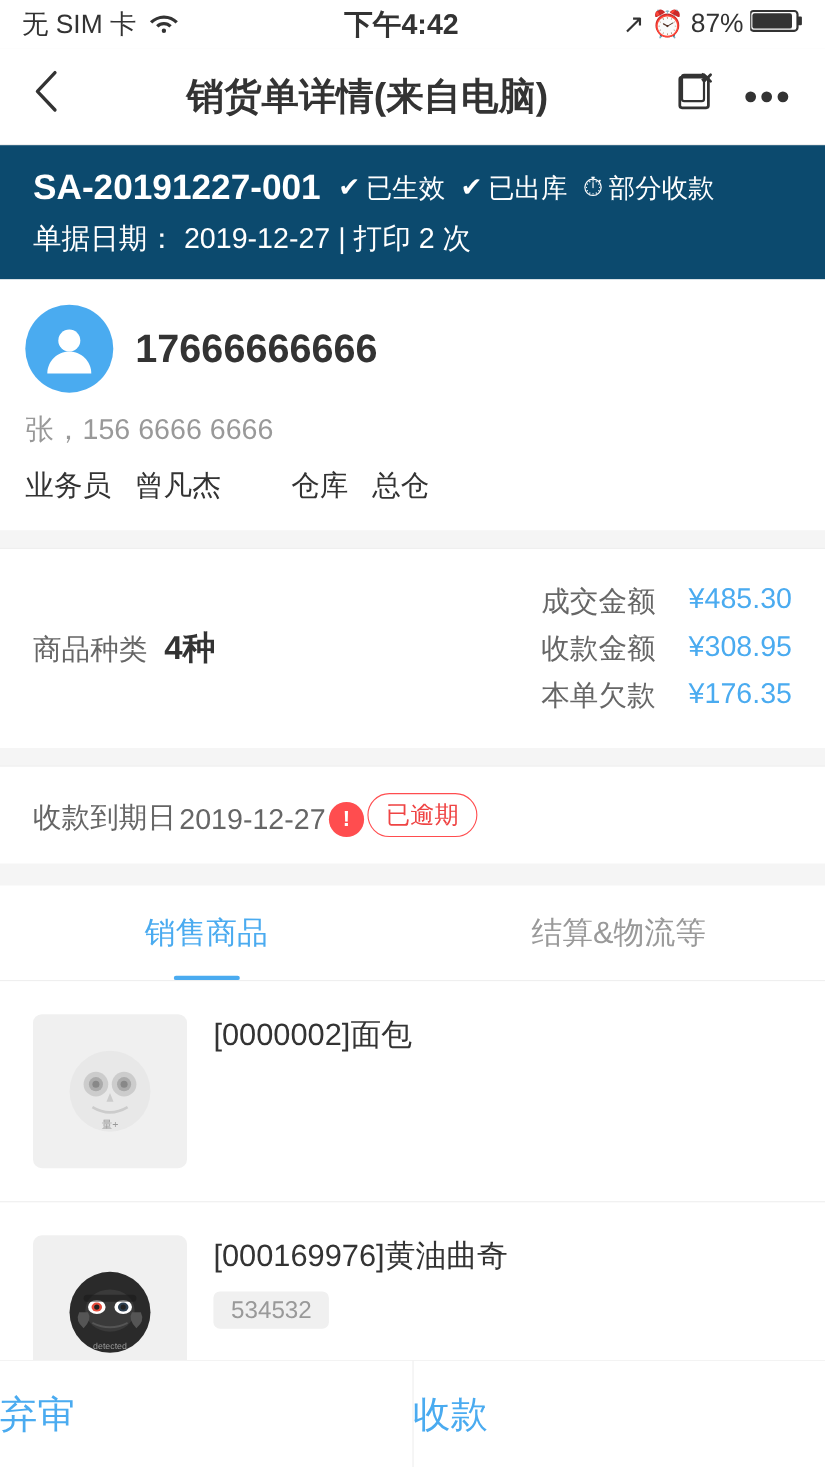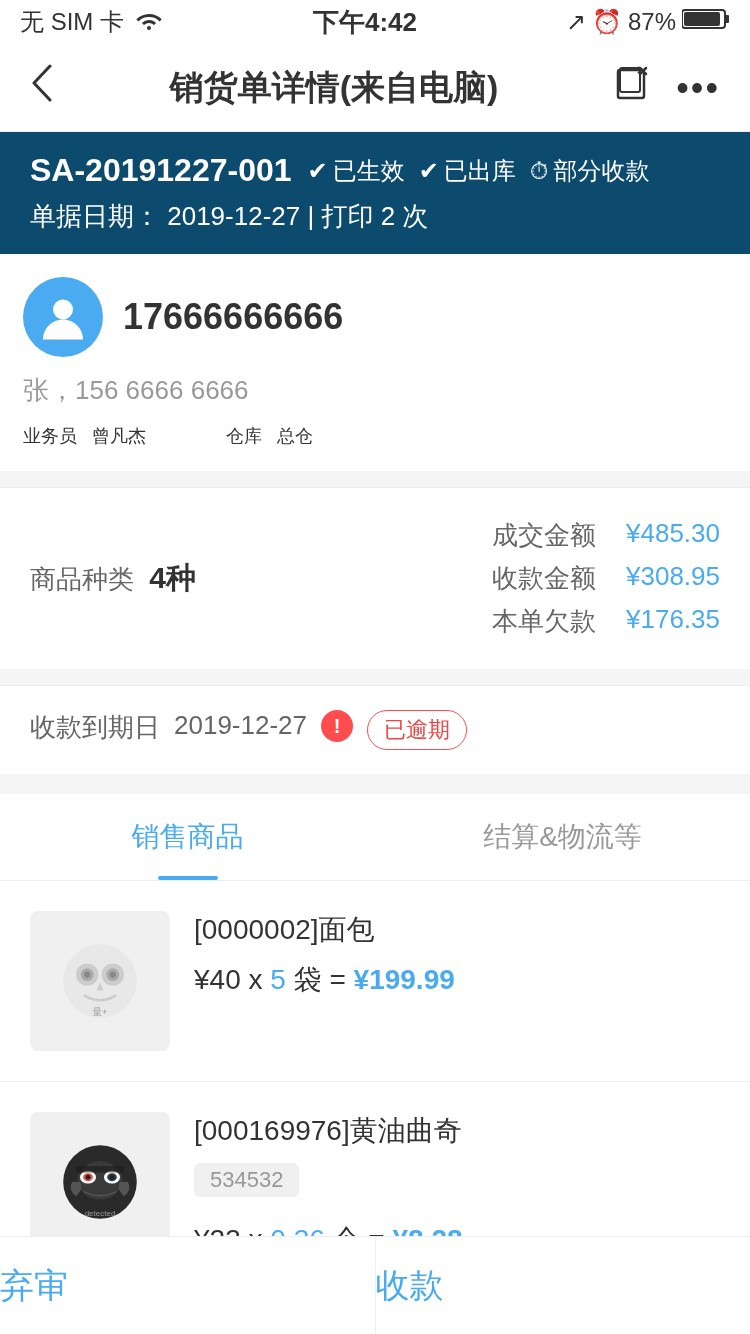--- a/index.html
+++ b/index.html
@@ -104,22 +104,22 @@
       color: #333;
     }
     .customer-sub {
       font-size: 26px;
       color: #999;
       margin-bottom: 16px;
     }
     .customer-meta {
       display: flex;
       align-items: center;
-      gap: 80px;
-      font-size: 18px;
+      gap: 64px;
+      font-size: 26px;
       color: #666;
     }
     .customer-meta span { color: #333; }
 
     .divider {
       height: 1px;
       background: #eee;
       margin: 0;
     }
 
@@ -135,22 +135,22 @@
     .stats-left strong { color: #333; font-size: 30px; margin-left: 8px; }
     .stats-right { display: flex; flex-direction: column; gap: 8px; align-items: flex-end; }
     .stat-row { display: flex; justify-content: space-between; gap: 30px; font-size: 26px; color: #666; }
     .stat-value { color: #4aabf0; font-weight: 500; }
 
     .due-section {
       background: #fff;
       padding: 24px 30px;
       margin-bottom: 8px;
       display: flex;
-      align-items: flex-start;
-      gap: 14px;
+      align-items: flex-end;
+      gap: 3px;
       font-size: 26px;
       color: #666;
     }
     .overdue-badge {
       background: #fff;
       border: 1px solid #ff4d4f;
       color: #ef4444;
       border-radius: 20px;
       padding: 4px 16px;
       font-size: 22px;
@@ -411,28 +411,20 @@
         <circle cx="66" cy="42" r="4" fill="#888"></circle>
         <polygon points="50,52 46,62 54,62" fill="#ccc"></polygon>
         <path d="M30 68 Q50 80 70 68" fill="none" stroke="#ccc" stroke-width="3"></path>
         <text x="50" y="92" text-anchor="middle" font-size="12" fill="#999">量+</text>
       </svg>
     </div>
     <div class="product-info">
       <div class="product-name">
         <span>[0000002]</span><span>面包</span>
       </div>
-      <div class="product-price">
-        <span>¥40</span>
-        <span> x </span>
-        <span class="price-highlight">5</span>
-        <span>袋</span>
-        <span> = </span>
-        <span class="price-total">¥199.99</span>
-      </div>
     </div>
   </div>
 
   <div class="product-item">
     <div class="product-img">
 
       <svg viewBox="0 0 100 100" width="100" height="100">
         <circle cx="50" cy="50" r="46" fill="#2a2a2a"></circle>
         <ellipse cx="50" cy="48" rx="28" ry="24" fill="#3a3a3a"></ellipse>
         <ellipse cx="35" cy="44" rx="10" ry="8" fill="#fff"></ellipse>

